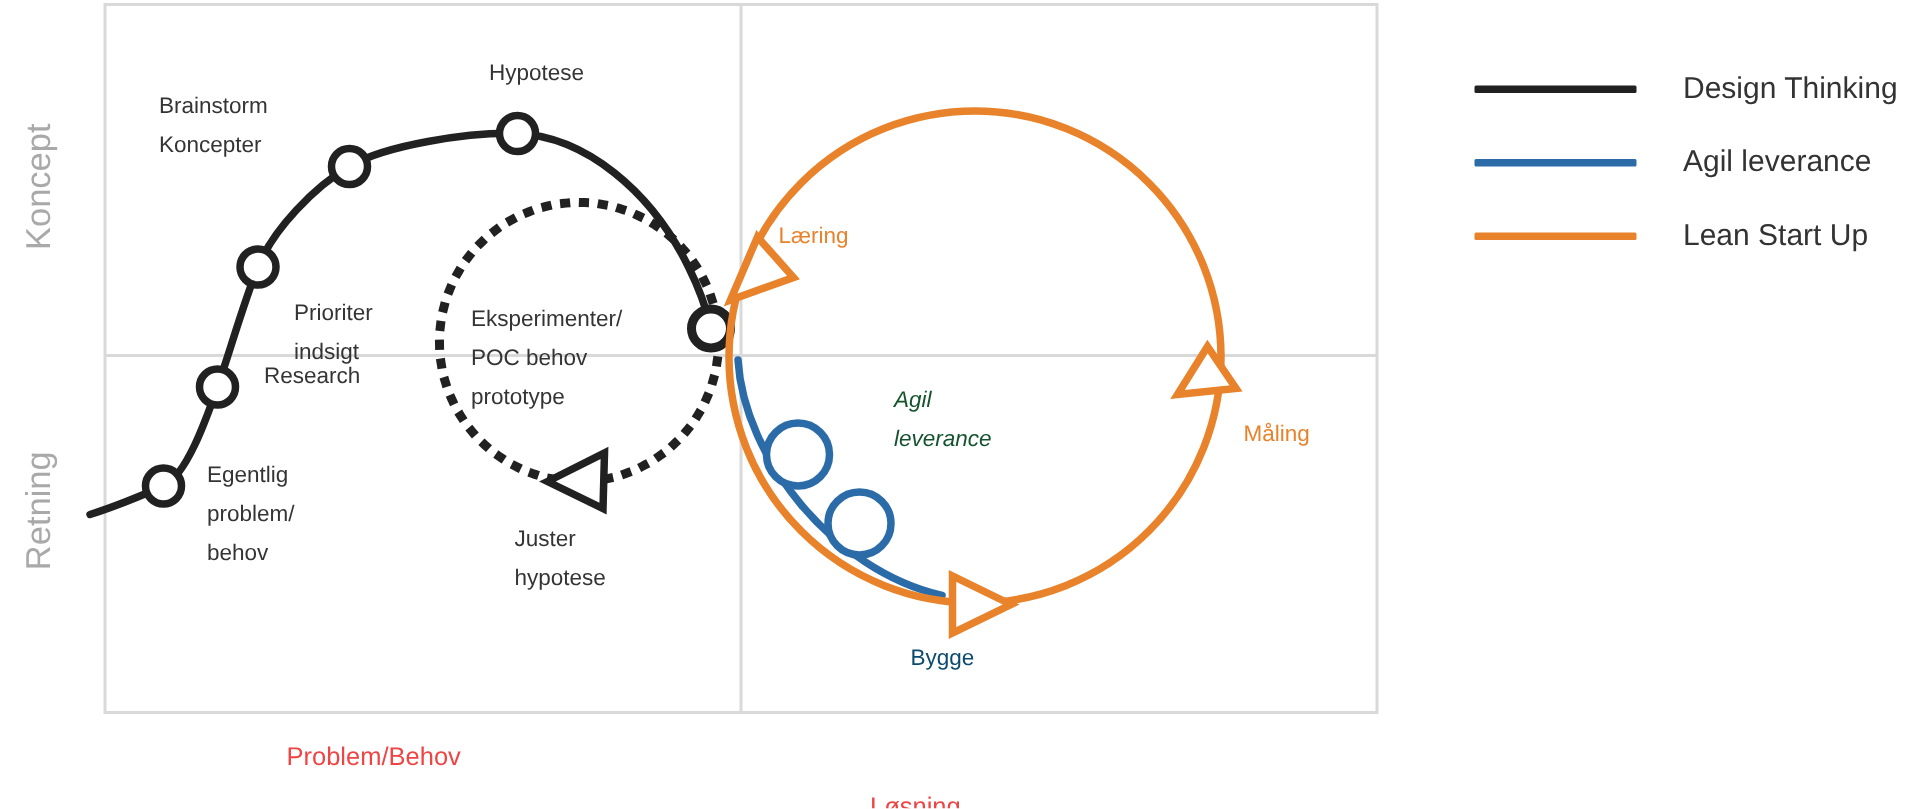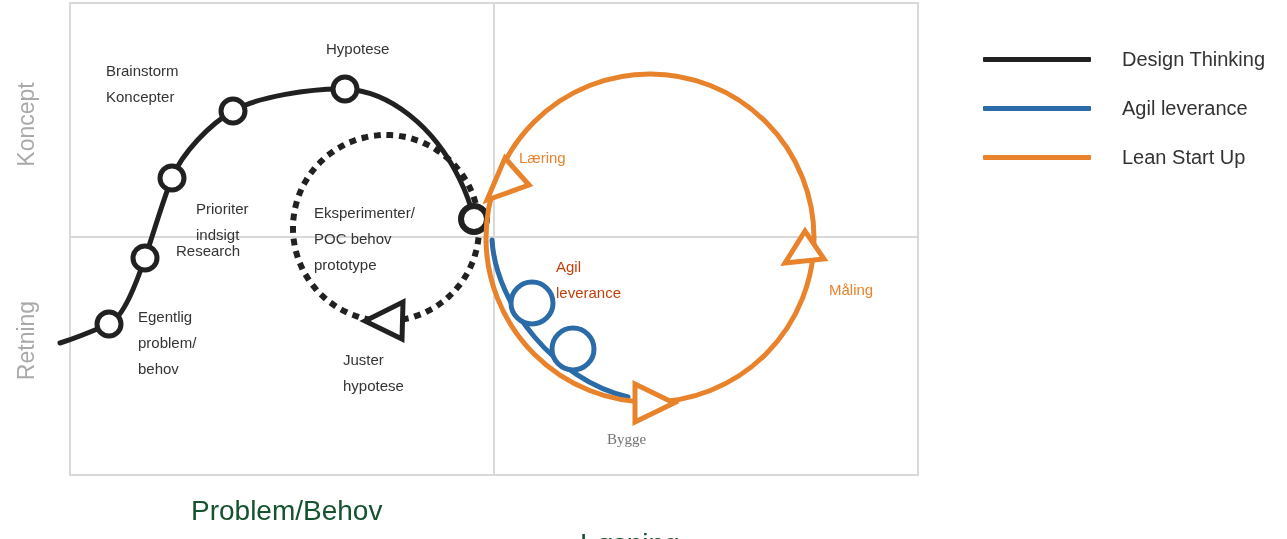--- a/index.html
+++ b/index.html
@@ -13,22 +13,22 @@
   .stage svg{position:absolute;left:0;top:0;}
   .lbl{
     position:absolute;
     font-size:15px;
     line-height:26px;
     color:#343434;
     white-space:pre-line;
   }
   .axis{
     position:absolute;
-    font-size:28px;
-    color:#14532d;
+    font-size:17px;
+    color:#ef4444;
     white-space:nowrap;
   }
   .axis-v{
     position:absolute;
     width:140px;
     text-align:center;
     font-size:23px;
     color:#A9A9A9;
     transform:rotate(-90deg);
     transform-origin:center;
@@ -98,23 +98,23 @@
   <div class="lbl" style="left:326px;top:36px;">Hypotese</div>
 
   <div class="lbl" style="left:314px;top:200px;">Eksperimenter/
 POC behov
 prototype</div>
   <div class="lbl" style="left:343px;top:347px;">Juster
 hypotese</div>
 
   <div class="lbl" style="left: 519px; top: 145px; color: rgb(232, 131, 44);">Læring</div>
   <div class="lbl" style="left: 829px; top: 261px; color: rgb(232, 131, 44); margin-top: 16px;">Måling</div>
-  <div class="lbl" style="left: 607px; top: 426px; color: #737373; font-family: Liberation Serif, serif;">Bygge</div>
+  <div class="lbl" style="left: 607px; top: 426px; color: #0c4a6e;">Bygge</div>
 
-  <div class="lbl" style="left: 556px; top: 254px; color: #c2410c;">Agil
+  <div class="lbl" style="left: 596px; top: 254px; color: #14532d; font-style: italic;">Agil
 leverance</div>
 
   <div class="legend">
     <div class="legend-row">
       <span class="legend-line" style="background: rgb(33, 33, 33);"></span>
       <span class="legend-label">Design Thinking</span>
     </div>
     <div class="legend-row">
       <span class="legend-line" style="background: rgb(43, 108, 168);"></span>
       <span class="legend-label">Agil leverance</span>

